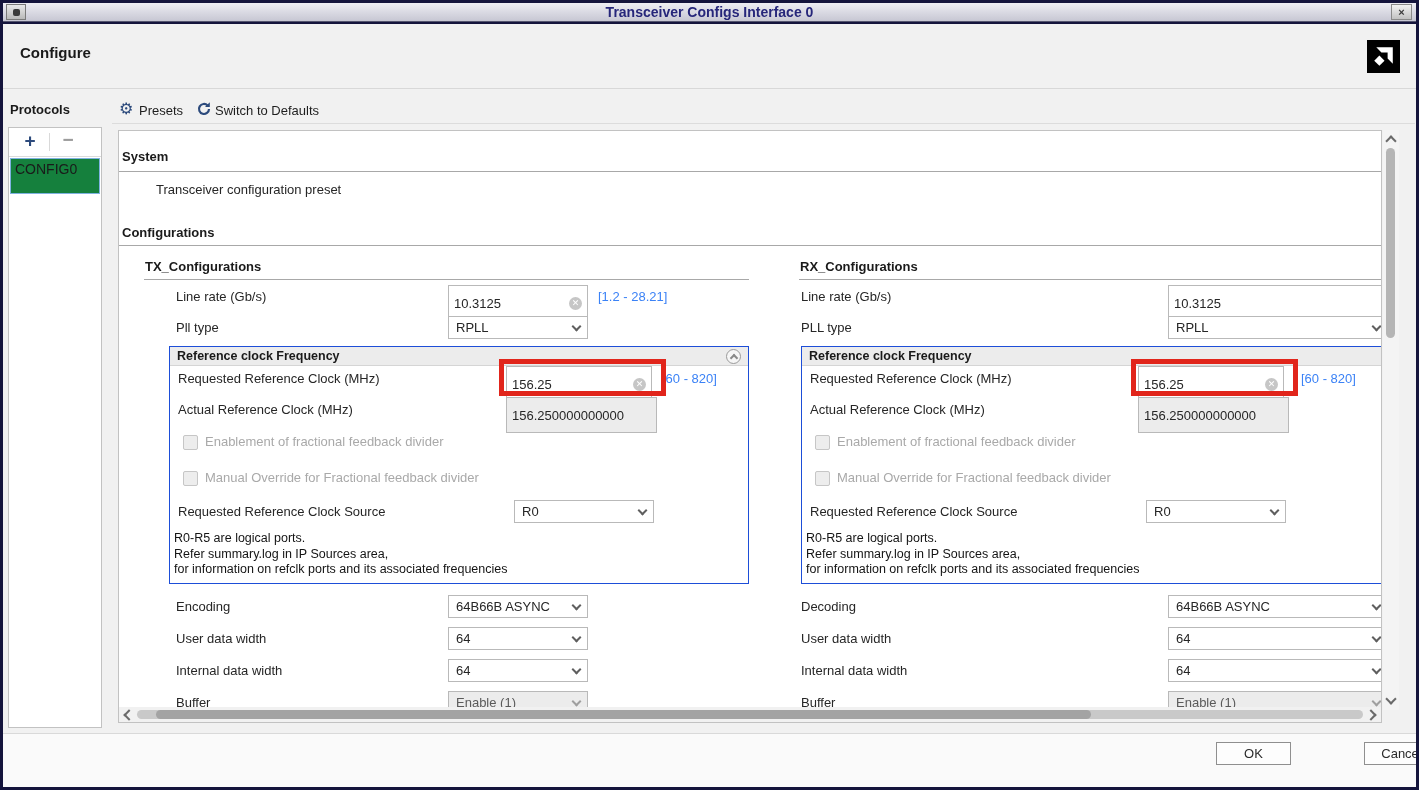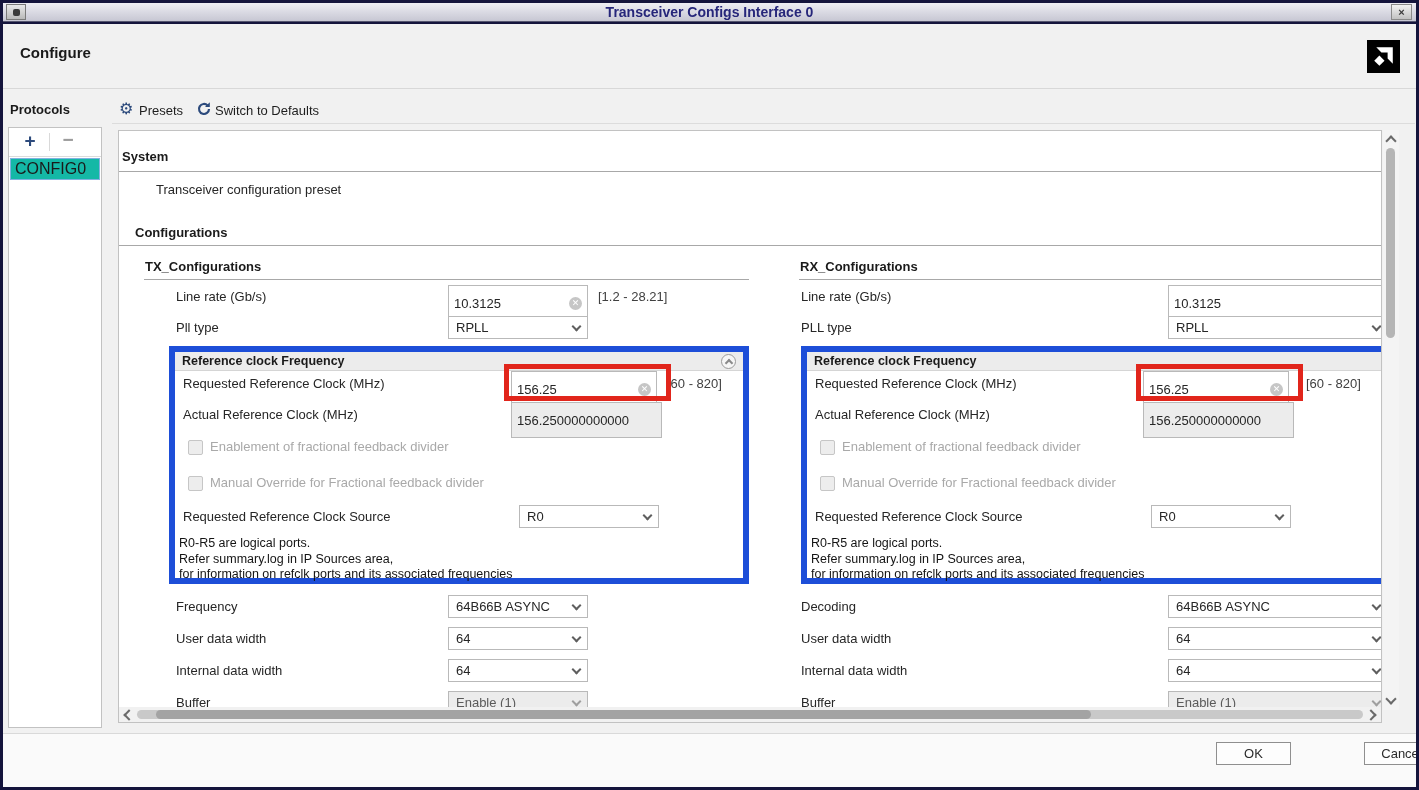--- a/index.html
+++ b/index.html
@@ -18,56 +18,56 @@
   .close-btn { position:absolute; right:4px; top:1px; width:21px; height:16px;
                background:linear-gradient(#f2f2f2,#c2c2c2); border:1px solid #8a8a8a;
                text-align:center; line-height:14px; font-weight:bold; color:#3c3c3c; font-size:11px; }
   .bgmain { position:absolute; left:3px; top:22px; width:1413px; height:765px; background:#f1f1f1;
             border-top:2px solid #14143c; }
   .hdr-sep { position:absolute; left:3px; top:88px; width:1413px; height:1px; background:#d8d8d8; }
   .configure-title { position:absolute; left:20px; top:44px; font-size:15px; font-weight:bold; color:#1a1a1a; }
   .amd-logo { position:absolute; left:1367px; top:40px; width:33px; height:33px; }
   .lbl { position:absolute; white-space:nowrap; line-height:16px; }
   .bold { font-weight:bold; color:#1a1a1a; }
-  .hint { color:#404040; }
+  .hint { color:#3b82f6; }
   .hr { position:absolute; height:1px; background:#a8a8a8; }
   .panel { position:absolute; background:#ffffff; border:1px solid #c2c2c2; }
   .inp { position:absolute; background:#ffffff; border:1px solid #b9b9b9; height:36px;
          display:flex; align-items:center; padding:0 5px; overflow:hidden; }
   .inp.ro { background:#ececec; }
   .clear-ic { width:13px; height:13px; border-radius:50%; background:#c6c6c6; color:#ffffff;
               font-size:9px; line-height:13px; text-align:center; margin-left:auto; flex:0 0 13px; }
   .sel { position:absolute; background:#ffffff; border:1px solid #b9b9b9; height:23px;
          display:flex; align-items:center; padding:0 7px; overflow:hidden; }
   .sel.dis { background:#ececec; color:#5a5a5a; }
   .chev { width:7px; height:7px; border-right:2px solid #5f5f5f; border-bottom:2px solid #5f5f5f;
           transform:rotate(45deg); margin-left:auto; margin-top:-3px; flex:0 0 7px; }
   .chev.dim { border-color:#9f9f9f; }
-  .grp { position:absolute; border:6px solid #1d4ed8; background:#ffffff; }
+  .grp { position:absolute; border:1px solid #1d4ed8; background:#ffffff; }
   .grp-hdr { height:19px; background:#ececec; border-bottom:1px solid #d5d5d5;
              display:flex; align-items:center; padding:0 7px; font-weight:bold; font-size:12.5px; color:#1a1a1a; }
   .collapse-ic { margin-left:auto; width:15px; height:15px; border:1px solid #9a9a9a; border-radius:50%;
                  display:flex; align-items:center; justify-content:center; background:#f6f6f6; }
   .collapse-ic i { display:block; width:6px; height:6px; border-left:2px solid #8a8a8a; border-top:2px solid #8a8a8a;
                    transform:rotate(45deg); margin-top:3px; }
   .cb { position:absolute; width:15px; height:15px; background:#ededed; border:1px solid #c6c6c6; border-radius:2px; }
   .cb-lbl { color:#a9a9a9; }
   .redbox { position:absolute; border:5px solid #e1251b; z-index:5; background:transparent; }
   .note { position:absolute; font-size:12.5px; color:#141414; line-height:15.5px; white-space:nowrap; }
   .btn { position:absolute; width:75px; height:23px; background:#fdfdfd; border:1px solid #8f8f8f;
          text-align:center; line-height:21px; font-size:13px; color:#2b2b2b; }
   .tb-ico { position:absolute; color:#2c4a7c; font-size:16px; line-height:18px; }
   .sb-toolbar { position:absolute; left:0; top:0; right:0; height:29px; border-bottom:1px solid #dcdcdc; }
   .plusbtn { position:absolute; left:10px; top:2px; width:22px; height:22px; color:#2c4a7c;
              font-size:19px; font-weight:bold; text-align:center; line-height:22px; }
   .minusbtn { position:absolute; left:48px; top:2px; width:22px; height:22px; color:#9c9c9c;
               font-size:19px; font-weight:bold; text-align:center; line-height:20px; }
   .sb-div { position:absolute; left:40px; top:5px; width:1px; height:18px; background:#d9d9d9; }
-  .list-item { position:absolute; left:1px; right:1px; top:30px; height:22px; background:#14b8a6;
-               border:1px solid #7fb2e0; line-height:20px; padding-left:4px; font-size:16px; color:#1a1a1a; }
+  .list-item { position:absolute; left:1px; right:1px; top:30px; height:36px; background:#15803d;
+               border:1px solid #7fb2e0; line-height:20px; padding-left:4px; font-size:14px; color:#1a1a1a; }
   
   .vsb { position:absolute; left:1383px; top:130px; width:16px; height:580px; background:#f4f4f4; }
   .vsb .thumb { position:absolute; left:3px; top:18px; width:9px; height:190px; background:#b5b5b5; border-radius:5px; }
   .sb-arrow { position:absolute; width:8px; height:8px; border-right:2px solid #6a6a6a; border-bottom:2px solid #6a6a6a; }
   .hsb { position:absolute; left:0; bottom:0; right:0; height:15px; background:#f1f1f1; z-index:8; }
   .hsb .track { position:absolute; left:18px; right:18px; top:3px; height:9px; background:#c9c9c9; border-radius:5px; }
   .hsb .thumb { position:absolute; left:37px; top:3px; width:935px; height:9px; background:#a3a3a3; border-radius:5px; }
   .footer-strip { position:absolute; left:3px; top:734px; width:1413px; height:53px; background:#fafafa; }
   .footer-sep { position:absolute; left:3px; top:733px; width:1413px; height:1px; background:#d9d9d9; }
 </style>
@@ -112,21 +112,21 @@
   </svg>
   <div class="lbl" style="left:215px; top:103px; color:#1e1e1e;">Switch to Defaults</div>
   <div style="position:absolute; left:112px; top:123px; width:1303px; height:1px; background:#dcdcdc;"></div>
 
   <div class="panel" style="left:118px; top:130px; width:1264px; height:593px; overflow:hidden;">
 
     <div class="lbl bold" style="left:3px; top:18px;">System</div>
     <div class="hr" style="left:0; top:40px; width:1262px;"></div>
     <div class="lbl" style="left:37px; top:51px;">Transceiver configuration preset</div>
 
-    <div class="lbl bold" style="left:16px; top:94px;">Configurations</div>
+    <div class="lbl bold" style="left:3px; top:94px;">Configurations</div>
     <div class="hr" style="left:0; top:114px; width:1262px;"></div>
 
     <div class="lbl bold" style="left:26px; top:128px;">TX_Configurations</div>
     <div class="hr" style="left:25px; top:148px; width:605px;"></div>
 
     <div class="lbl" style="left:57px; top:158px;">Line rate (Gb/s)</div>
     <div class="inp" style="left:329px; top:154px; width:140px;">
       <span>10.3125</span>
       <span class="clear-ic">✕</span>
     </div>
@@ -165,21 +165,21 @@
         <span>R0</span>
         <span class="chev"></span>
       </div>
       <div class="note" style="left:4px; top:184px;">
         <div>R0-R5 are logical ports.</div>
         <div>Refer summary.log in IP Sources area,</div>
         <div>for information on refclk ports and its associated frequencies</div>
       </div>
     </div>
 
-    <div class="lbl" style="left:57px; top:468px;">Frequency</div>
+    <div class="lbl" style="left:57px; top:468px;">Encoding</div>
     <div class="sel" style="left:329px; top:464px; width:140px;">
       <span>64B66B ASYNC</span>
       <span class="chev"></span>
     </div>
 
     <div class="lbl" style="left:57px; top:500px;">User data width</div>
     <div class="sel" style="left:329px; top:496px; width:140px;">
       <span>64</span>
       <span class="chev"></span>
     </div>

